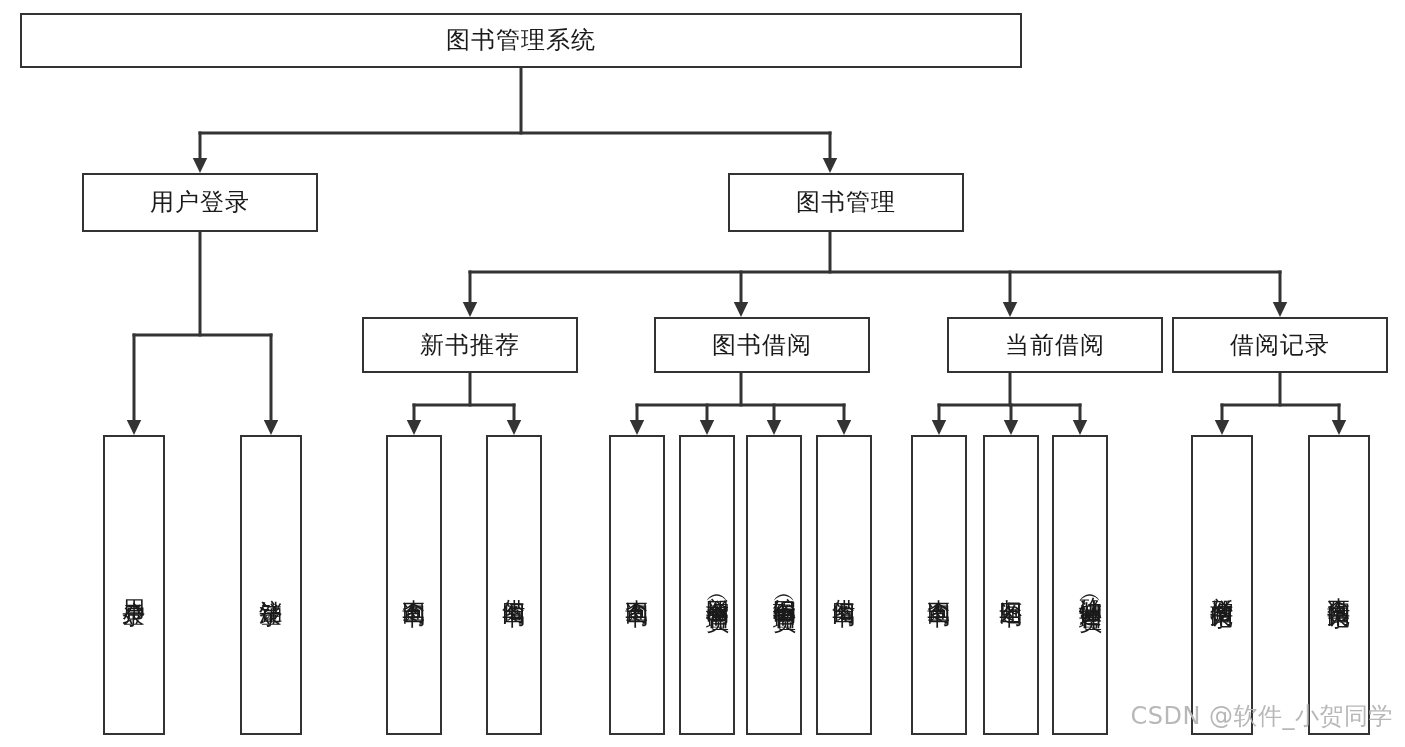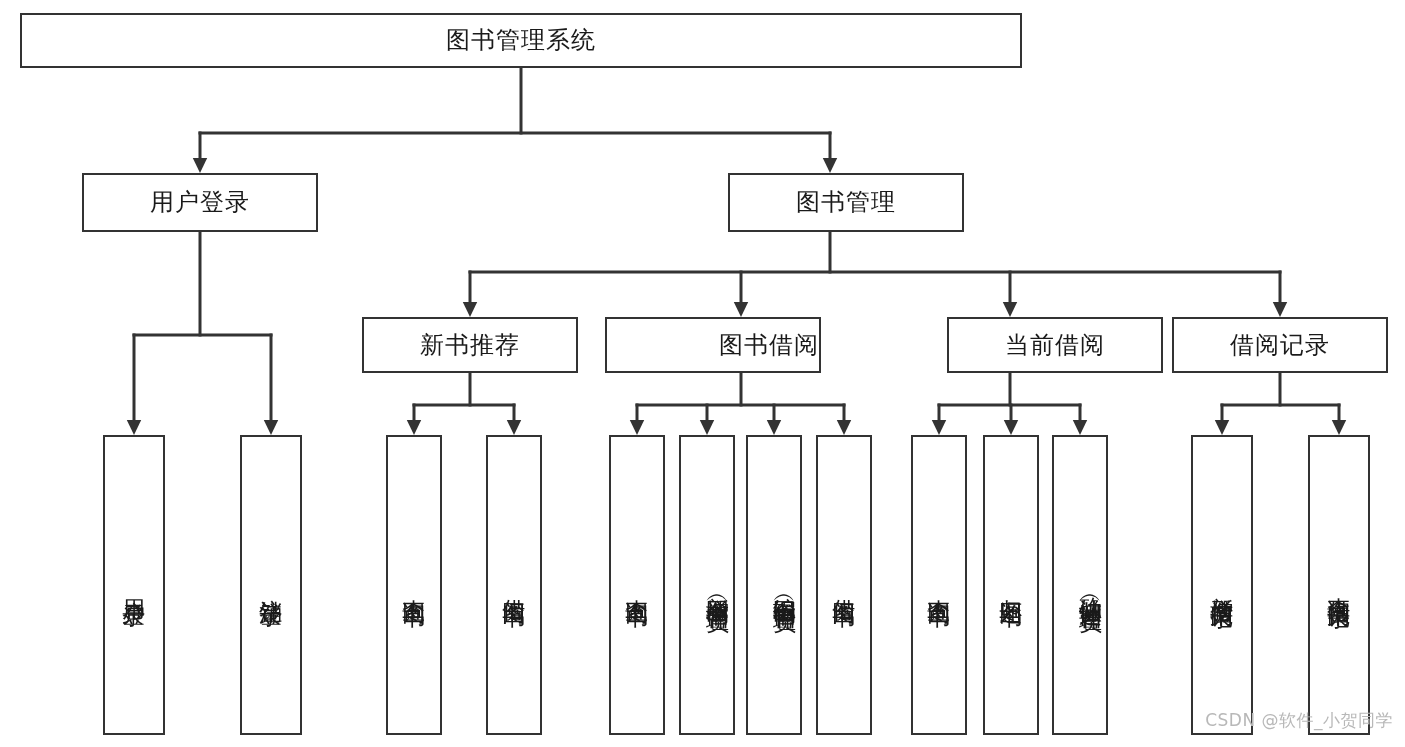--- a/index.html
+++ b/index.html
@@ -52,21 +52,21 @@
     padding-top: 6px;
   }
   .node-v.center-v {
     align-items: center;
     padding-top: 0;
   }
   #watermark {
     position: absolute;
     right: 12px;
     bottom: 6px;
-    font-size: 17px;
+    font-size: 24px;
     color: #b8b8b8;
     white-space: nowrap;
     letter-spacing: 0.5px;
   }
 </style>
 </head>
 <body>
 
 <div id="diagram-root">
 
@@ -131,21 +131,21 @@
       </div>
       <div class="node node-h" style="left: 82px; top: 173px; width: 236px; height: 59px;">
         <span>用户登录</span>
       </div>
       <div class="node node-h" style="left: 728px; top: 173px; width: 236px; height: 59px;">
         <span>图书管理</span>
       </div>
       <div class="node node-h" style="left: 362px; top: 317px; width: 216px; height: 56px; text-align: right;">
         <span>新书推荐</span>
       </div>
-      <div class="node node-h" style="left: 605px; top: 317px; width: 216px; height: 56px; justify-content: flex-end;">
+      <div class="node node-h" style="left: 654px; top: 317px; width: 216px; height: 56px;">
         <span>图书借阅</span>
       </div>
       <div class="node node-h" style="left: 902px; top: 317px; width: 216px; height: 56px; margin-left: 45px;">
         <span>当前借阅</span>
       </div>
       <div class="node node-h" style="left: 1172px; top: 317px; width: 216px; height: 56px;">
         <span>借阅记录</span>
       </div>
       <div class="node node-v center-v" style="left: 103px; top: 435px; width: 62px; height: 300px;">
         <span>用户登录</span>

